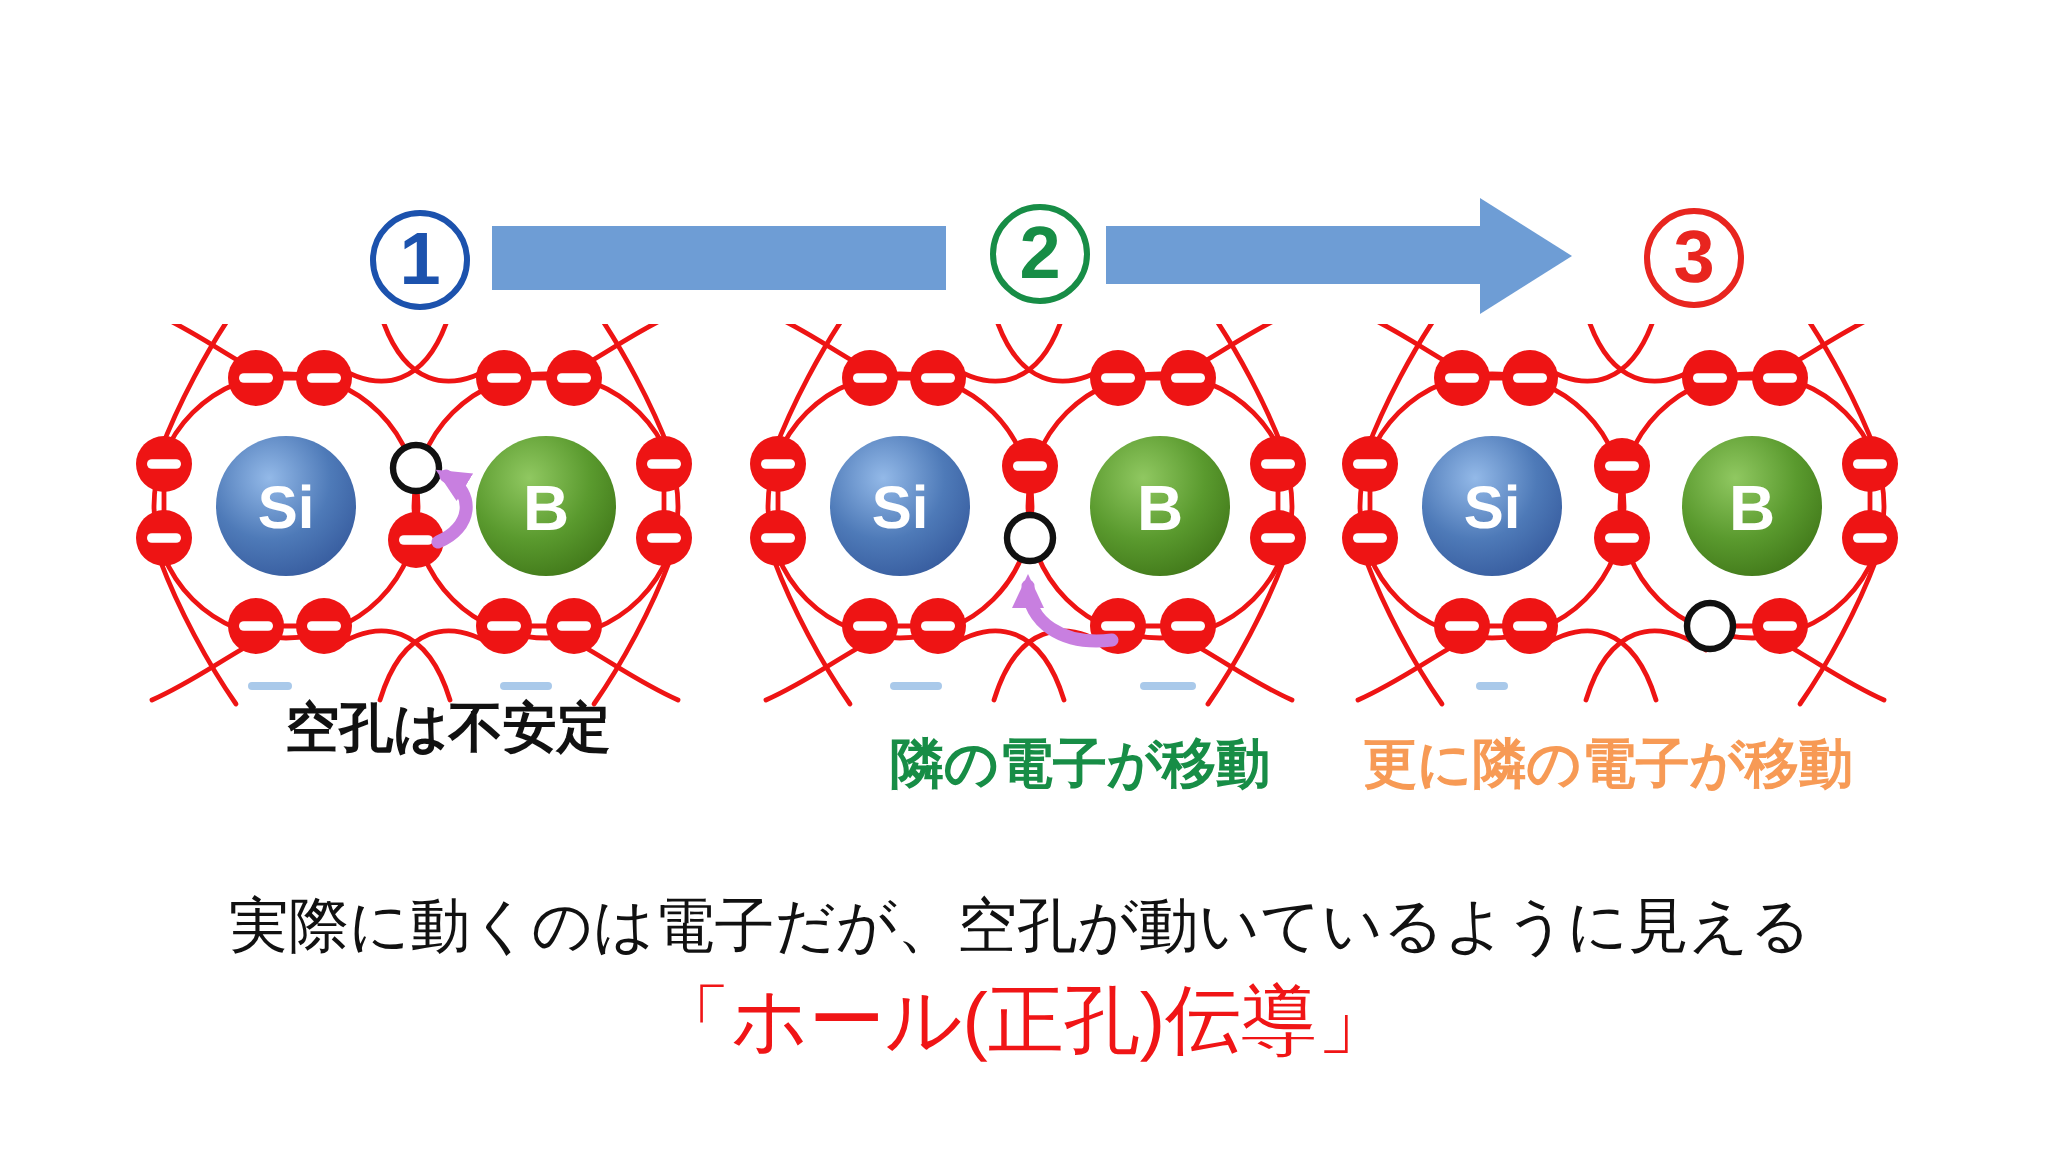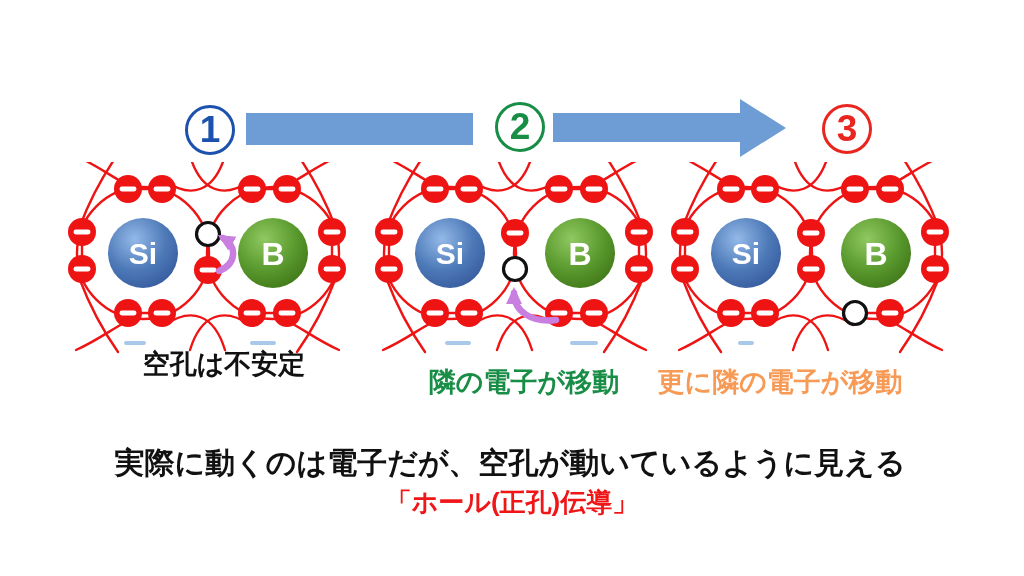--- a/index.html
+++ b/index.html
@@ -34,23 +34,23 @@
   
   .pdash{position:absolute;height:4px;background:#A9C9EA;border-radius:2px;top:341px;}
   
   .cap{position:absolute;transform:translateX(-50%);white-space:nowrap;
     font-weight:bold;font-size:27px;}
   .cap-black{color:#111111;}
   .cap-blue{color:#1C52AD;}
   .cap-green{color:#178D46;}
   .cap-orange{color:#F79A55;}
   .sum1{position:absolute;left:510px;top:443px;transform:translateX(-50%);
-    white-space:nowrap;font-weight:bold;font-size:30px;color:#111111;}
+    white-space:nowrap;font-weight:normal;font-size:30px;color:#111111;}
   .sum2{position:absolute;left:512px;top:485px;transform:translateX(-50%);
-    white-space:nowrap;font-weight:bold;font-size:26px;color:#F01516;text-align:right;}
+    white-space:nowrap;font-weight:normal;font-size:38px;color:#F01516;text-align:right;}
 </style>
 </head>
 <body>
 
 <div id="stage">
 
   <svg width="0" height="0" style="position:absolute" aria-hidden="true">
     <defs>
       <radialGradient id="gSi" cx="0.38" cy="0.3" r="0.8">
         <stop offset="0" stop-color="#93B9E8"></stop>
@@ -219,19 +219,19 @@
     <circle class="hole" cx="190" cy="151" r="11.5"></circle>
   </svg>
 
   <div class="pdash" style="left:124px;width:22px;"></div>
   <div class="pdash" style="left:250px;width:26px;"></div>
   <div class="pdash" style="left:445px;width:26px;"></div>
   <div class="pdash" style="left:570px;width:28px;"></div>
   <div class="pdash" style="left:738px;width:16px;"></div>
 
   <div class="cap cap-black" style="left:224px;top:346px;text-align:center;">空孔は不安定</div>
-  <div class="cap cap-green" style="left:524px;top:364px;">隣の電子が移動</div>
-  <div class="cap cap-orange" style="left:780px;top:364px;text-align:center;">更に隣の電子が移動</div>
+  <div class="cap cap-green" style="left:540px;top:364px;">隣の電子が移動</div>
+  <div class="cap cap-orange" style="left:804px;top:364px;text-align:center;">更に隣の電子が移動</div>
 
   <div class="sum1">実際に動くのは電子だが、空孔が動いているように見える</div>
   <div class="sum2">「ホール(正孔)伝導」</div>
 
 </div>
 
 </body></html>

